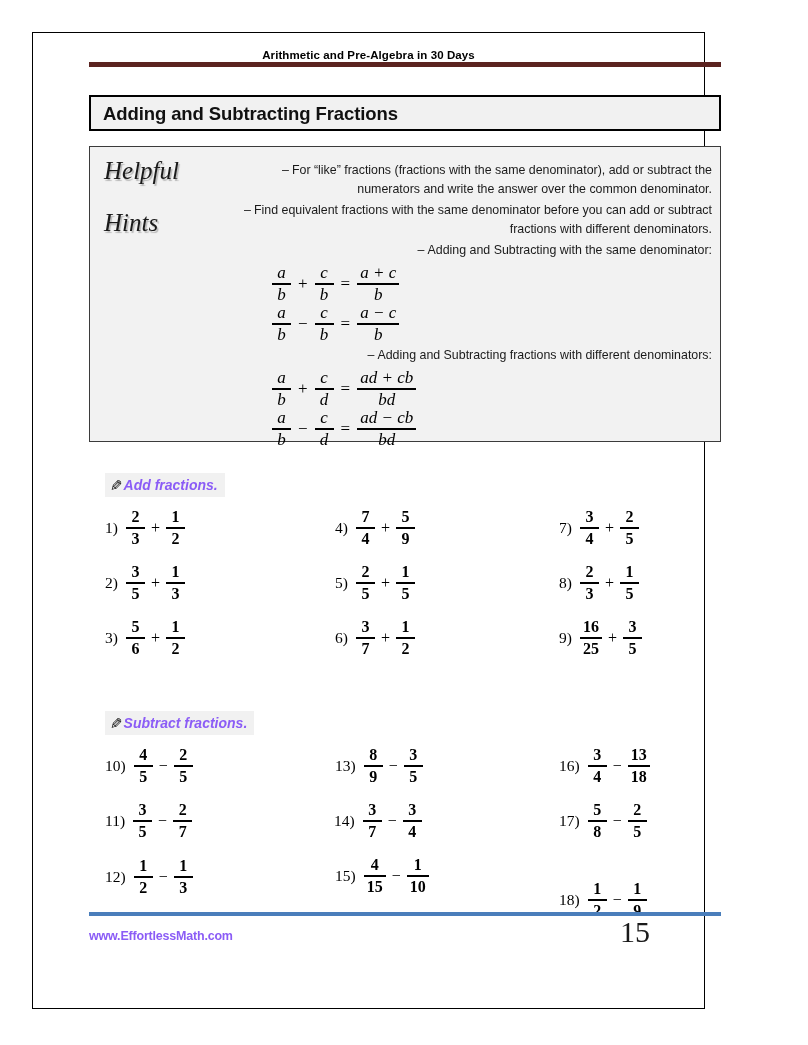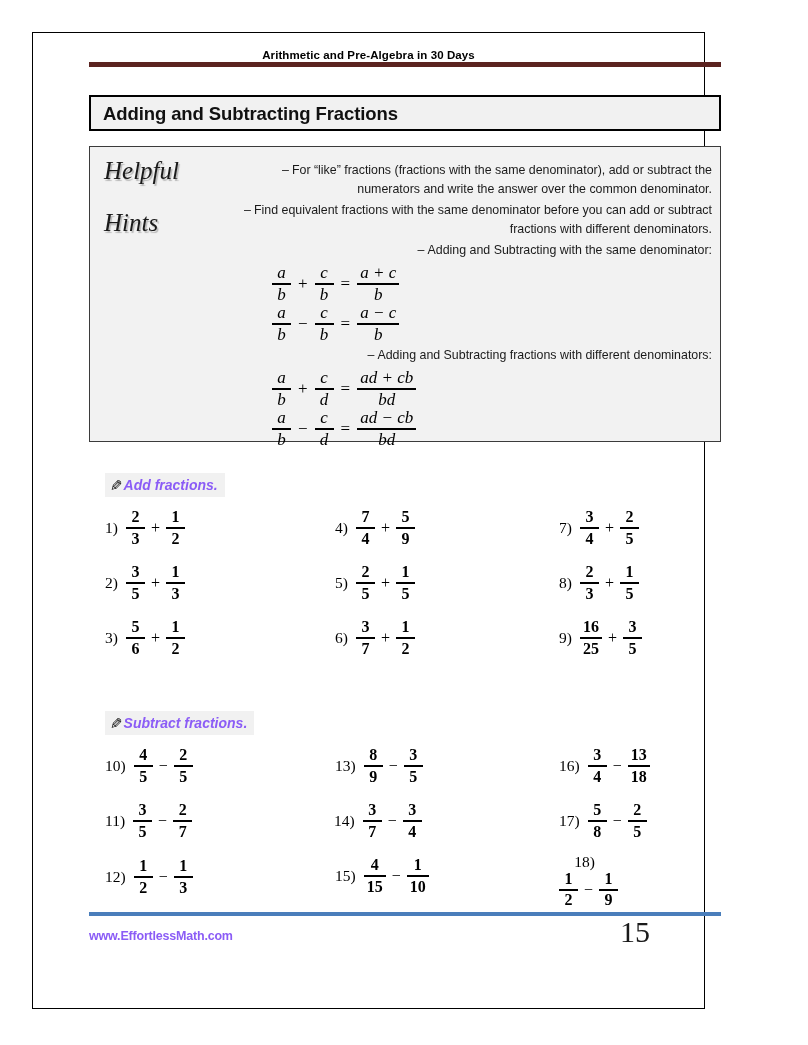--- a/index.html
+++ b/index.html
@@ -605,21 +605,21 @@
             <span class="den">8</span>
           </span>
           <span class="op">−</span>
           <span class="frac">
             <span class="num">2</span>
             <span class="bar"></span>
             <span class="den">5</span>
           </span>
         </span>
       </div>
-      <div class="problem" style="left: 526px; top: 820px; flex-direction: column;">
+      <div class="problem" style="left: 526px; top: 844px;">
         <span class="pnum">18)</span>
         <span class="expr">
           <span class="frac">
             <span class="num">1</span>
             <span class="bar"></span>
             <span class="den">2</span>
           </span>
           <span class="op">−</span>
           <span class="frac">
             <span class="num">1</span>

